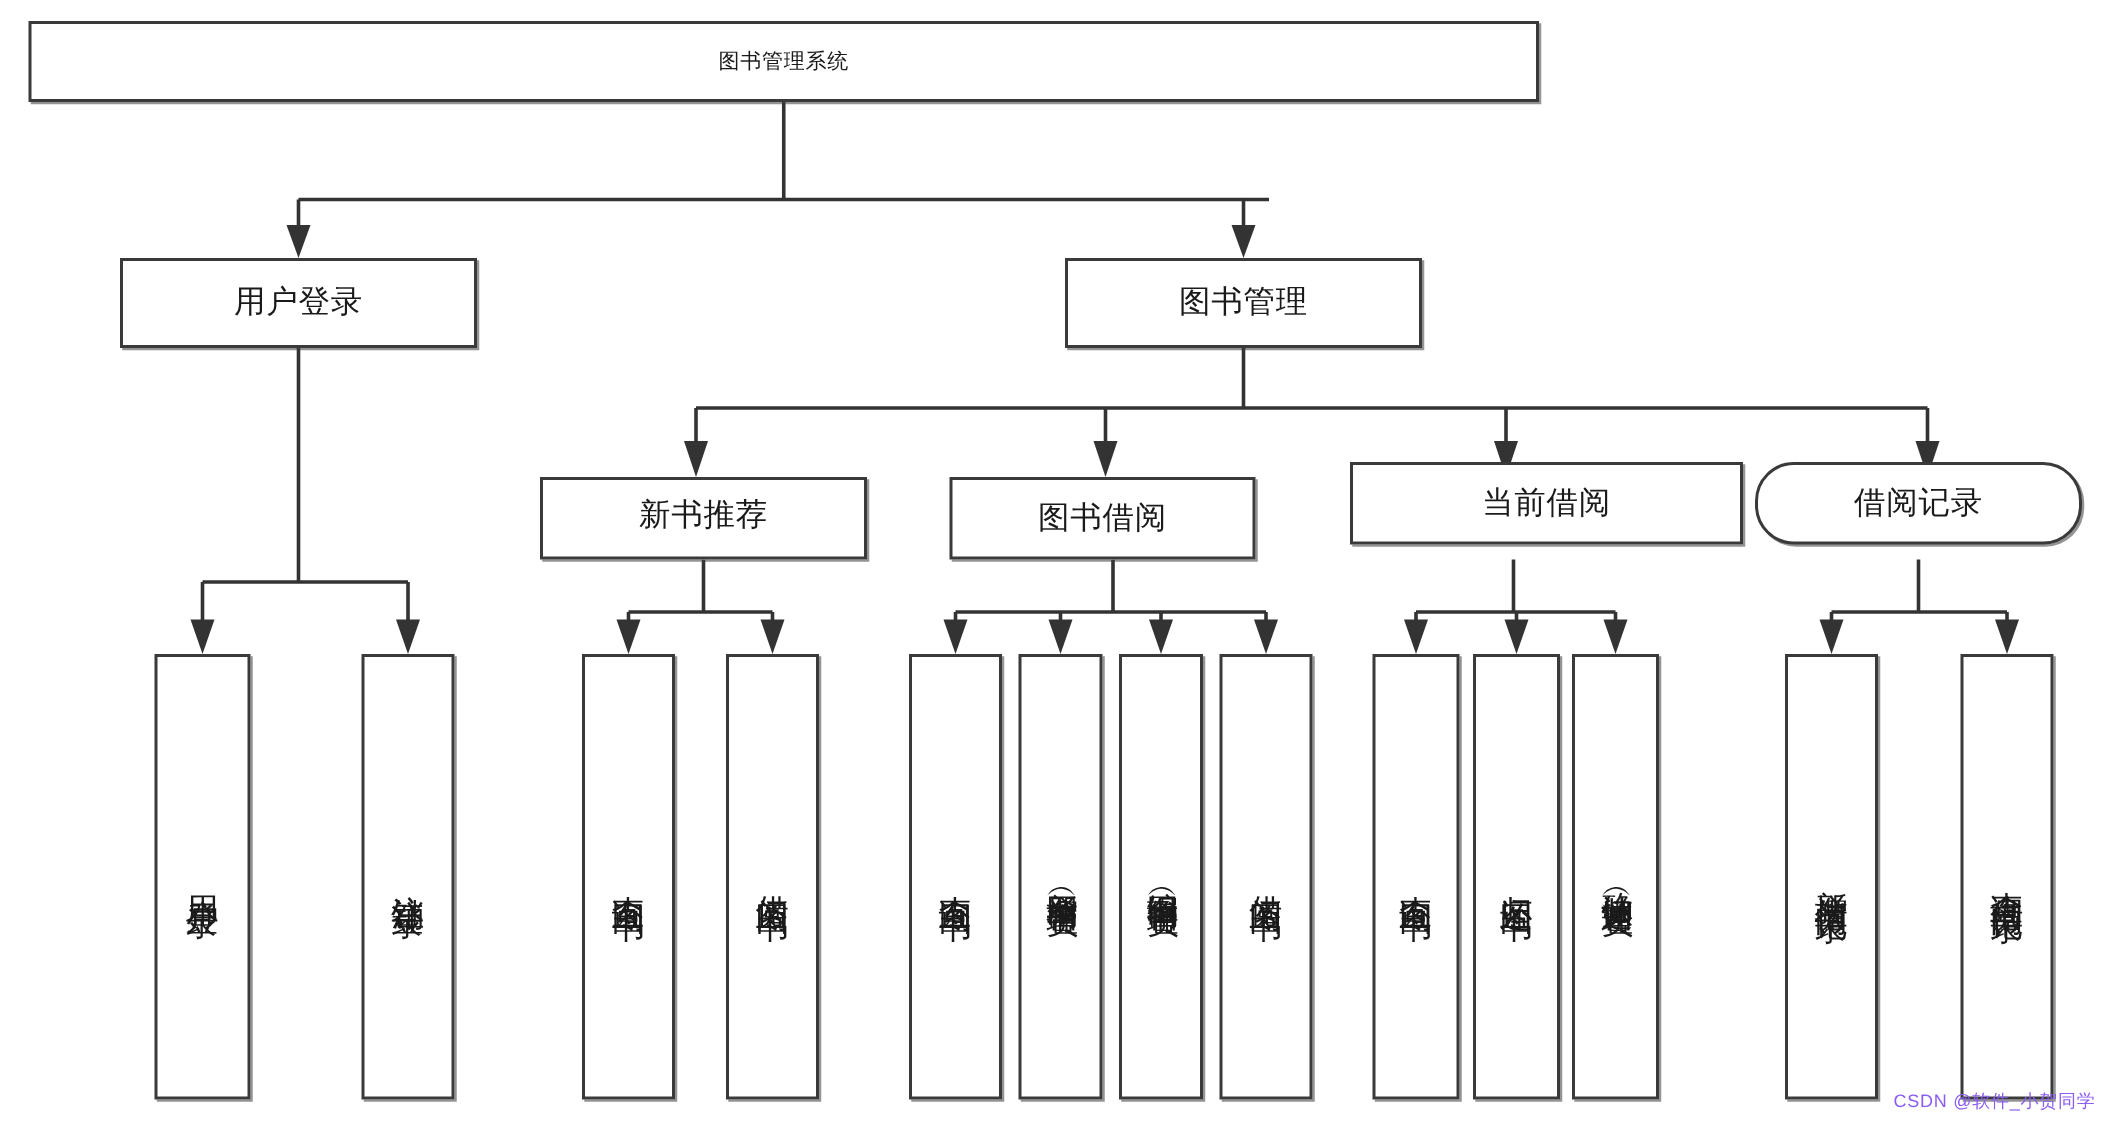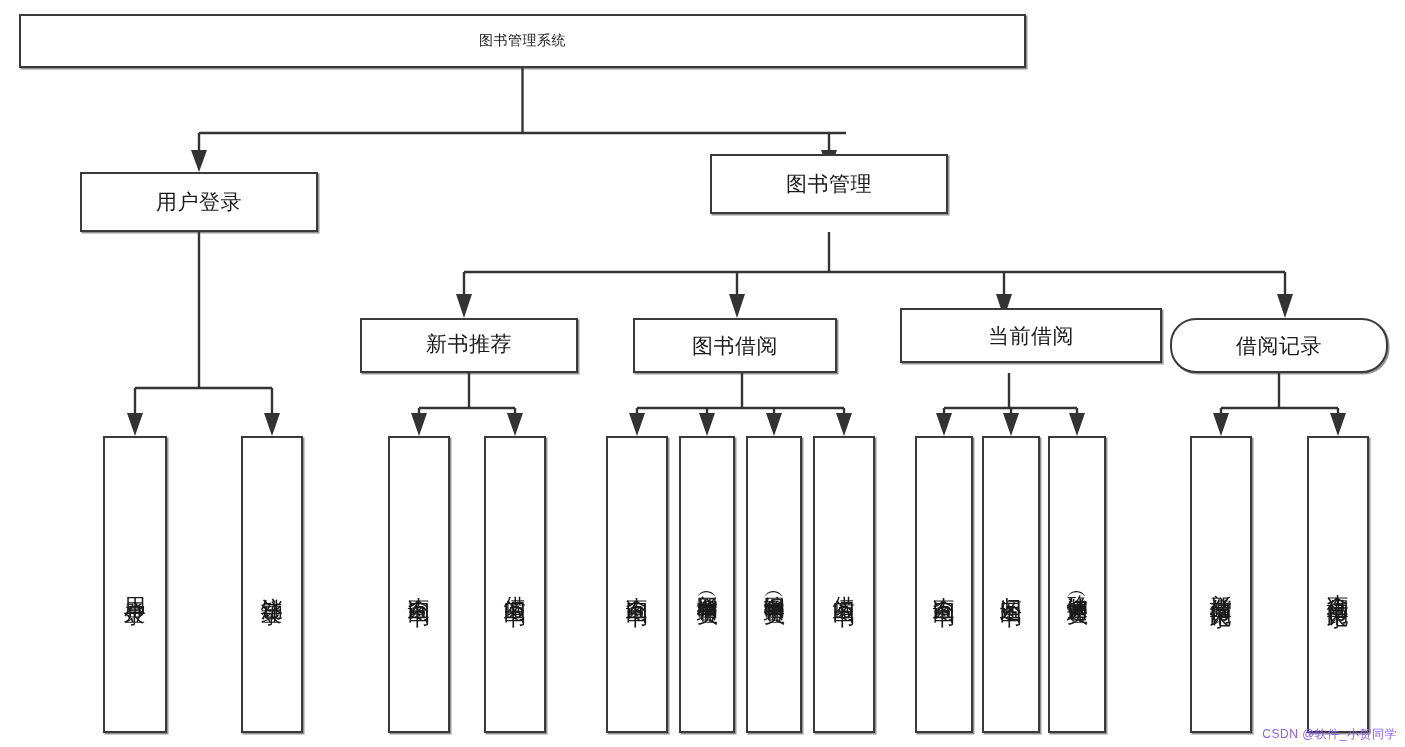--- a/index.html
+++ b/index.html
@@ -140,34 +140,34 @@
     <polygon class="arrowhead" points="1330,413 1346,413 1338,436"></polygon>
   </svg>
 
   <div class="node h root" style="left: 19px; top: 14px; width: 1007px; height: 54px;">
     <span class="lbl">图书管理系统</span>
   </div>
 
   <div class="node h" style="left: 80px; top: 172px; width: 238px; height: 60px;">
     <span class="lbl">用户登录</span>
   </div>
-  <div class="node h" style="left: 710px; top: 154px; width: 238px; height: 60px;">
+  <div class="node h" style="left: 710px; top: 172px; width: 238px; height: 60px;">
     <span class="lbl">图书管理</span>
   </div>
 
   <div class="node h" style="left: 360px; top: 318px; width: 218px; height: 55px; font-family: Liberation Mono, monospace;">
     <span class="lbl">新书推荐</span>
   </div>
   <div class="node h" style="left: 633px; top: 318px; width: 204px; height: 55px;">
     <span class="lbl">图书借阅</span>
   </div>
   <div class="node h" style="left: 900px; top: 308px; width: 262px; height: 55px;">
     <span class="lbl">当前借阅</span>
   </div>
-  <div class="node h" style="left: 1170px; top: 318px; width: 218px; height: 55px; border-radius: 26px;">
+  <div class="node h" style="left: 1170px; top: 308px; width: 218px; height: 55px; border-radius: 26px;">
     <span class="lbl">借阅记录</span>
   </div>
 
   <div class="node v" style="left: 103px; top: 436px; width: 64px; height: 297px;">
     <span class="lbl">用户登录</span>
   </div>
   <div class="node v" style="left: 241px; top: 436px; width: 62px; height: 297px;">
     <span class="lbl">注销登录</span>
   </div>
   <div class="node v" style="left: 388px; top: 436px; width: 62px; height: 297px;">

